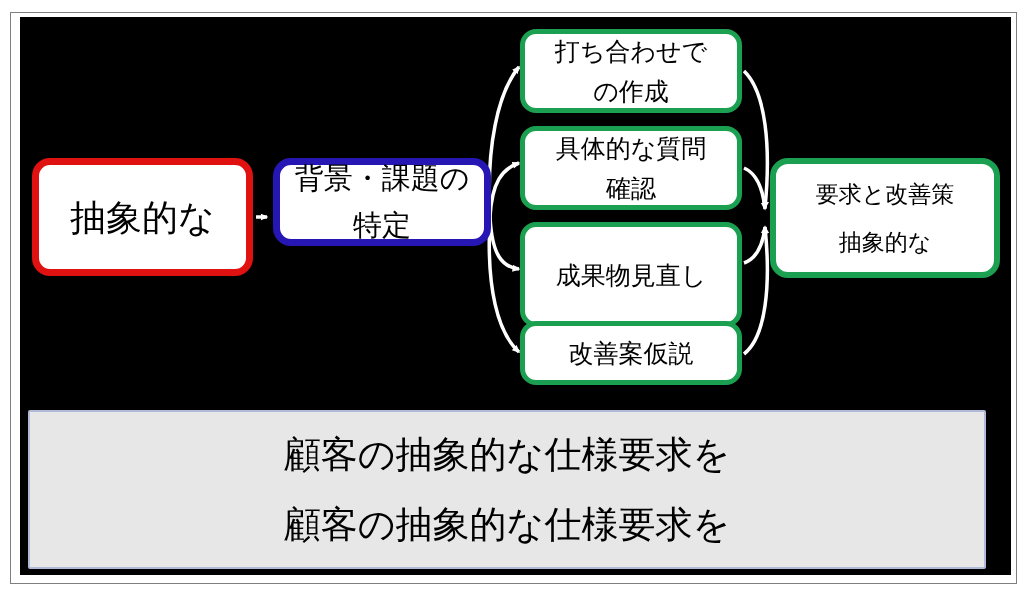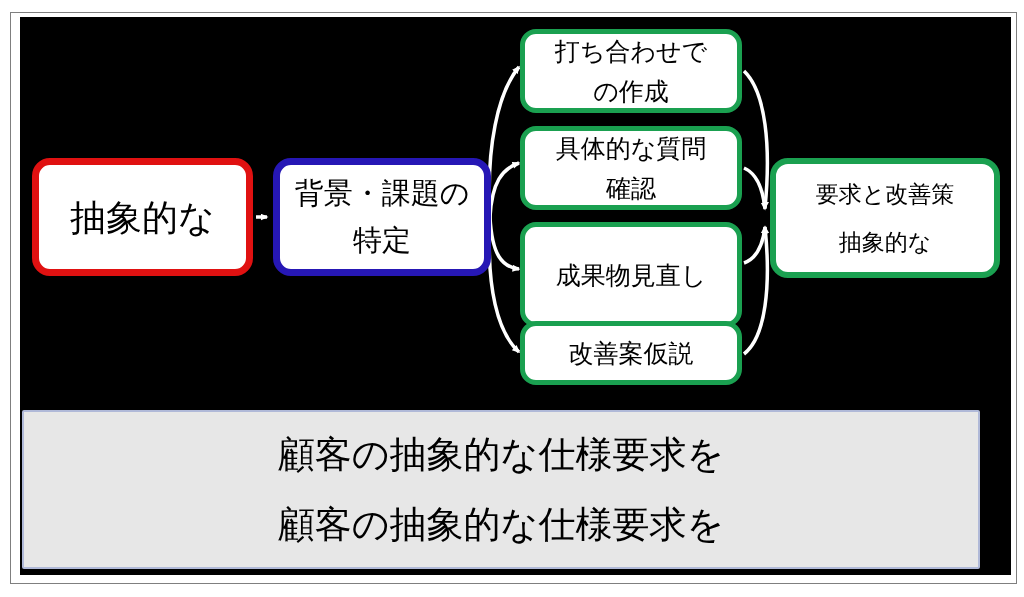--- a/index.html
+++ b/index.html
@@ -40,42 +40,42 @@
     box-sizing: border-box;
     border-radius: 18px;
   }
   .box .ln { display: block; white-space: nowrap; }
   .box-abstract {
     left: 12px; top: 141px; width: 221px; height: 118px;
     border: 7px solid var(--c-red, #e01111);
     font-size: 36px; line-height: 47px;
   }
   .box-background {
-    left: 253px; top: 141px; width: 218px; height: 118px;
+    left: 253px; top: 141px; width: 218px; height: 88px;
     border: 7px solid var(--c-blue, #2617b5);
     font-size: 29px; line-height: 47px;
   }
   .step {
     left: 500px; width: 222px;
     border: 5px solid var(--c-green, #1aa050);
     font-size: 25px; line-height: 40px;
     border-radius: 16px;
   }
   .step-0 { top: 12px;  height: 84px; }
   .step-1 { top: 109px; height: 84px; }
   .step-2 { top: 205px; height: 105px; }
   .step-3 { top: 304px; height: 64px; }
   .box-output {
     left: 750px; top: 141px; width: 230px; height: 120px;
     border: 6px solid var(--c-green, #1aa050);
     font-size: 23px; line-height: 48px;
   }
   .caption {
     position: absolute;
-    left: 2px; top: 393px; width: 958px; height: 159px;
+    left: 8px; top: 393px; width: 958px; height: 159px;
     background: var(--c-caption_bg, #e7e7e7);
     border: 2px solid var(--c-caption_border, #b0b9d8);
     box-sizing: border-box;
     color: #000000;
     display: flex;
     flex-direction: column;
     justify-content: center;
     align-items: center;
     text-align: center;
     font-size: 37px; line-height: 70px;

